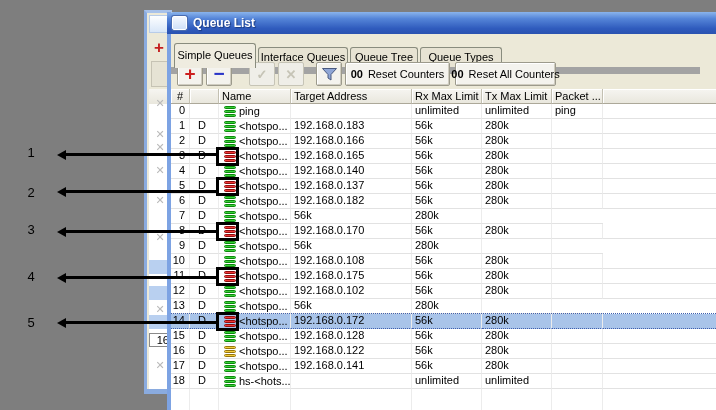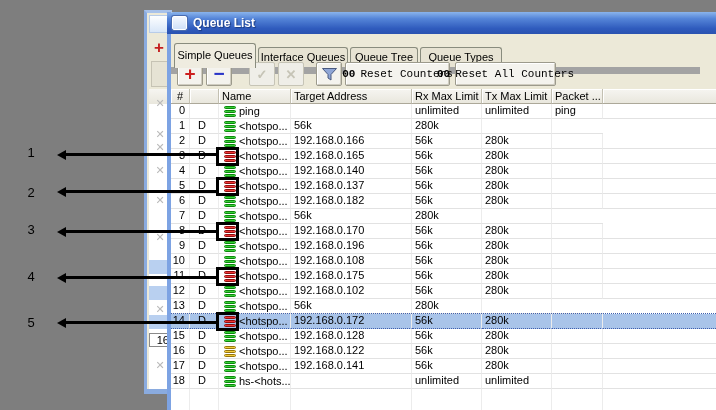--- a/index.html
+++ b/index.html
@@ -40,21 +40,21 @@
 
   .toolbar{position:absolute;left:0;top:48px;right:0;height:29px;}
   .tbtn{position:absolute;top:2px;height:24px;box-sizing:border-box;background:#f4f3ee;
         border:1px solid #9c9a8c;border-radius:2px;
         box-shadow:inset 1px 1px 0 #fff, inset -1px -1px 0 #cfccc0;
         display:flex;align-items:center;justify-content:center;}
   .tbtn.disabled{border-color:#c6c4b6;box-shadow:none;background:#efeee8;}
   .glyph-plus{color:#cc1f1f;font-weight:bold;font-size:19px;line-height:18px;}
   .glyph-minus{color:#2a35c8;font-weight:bold;font-size:19px;line-height:16px;}
   .glyph-dim{color:#c6c4b6;font-weight:bold;font-size:13px;}
-  .resetbtn{font-size:11px;gap:5px;padding:0 2px;white-space:nowrap;font-family:Liberation Mono, monospace;}
+  .resetbtn{font-size:11px;gap:5px;padding:0 2px;white-space:nowrap;}
   .resetbtn b{font-size:11px;}
 
   .grid-header{position:absolute;left:0;top:77px;right:0;height:15px;display:grid;
                grid-template-columns:19px 29px 72px 121px 70px 70px 51px 1fr;}
   .hcell{background:linear-gradient(#f6f5f1,#e9e7dd);border-right:1px solid #c3c0b2;border-bottom:1px solid #aca899;
          box-shadow:inset 1px 1px 0 #fff;font-size:11px;line-height:14px;padding-left:3px;
          white-space:nowrap;overflow:hidden;box-sizing:border-box;}
   .hcell.c0{text-align:center;padding-left:0;}
   .hcell.c7{border-right:none;}
 
@@ -185,20 +185,21 @@
           <div class="tcell c0">1</div>
           <div class="tcell c1">D</div>
           <div class="tcell c2">
             <span class="qicon green">
               <i></i>
               <i></i>
               <i></i>
             </span>
             <span>&lt;hotspo...</span>
           </div>
+          <div class="tcell c3">192.168.0.183</div>
           <div class="tcell c4">56k</div>
           <div class="tcell c5">280k</div>
           <div class="tcell c6"></div>
           <div class="tcell c7"></div>
         </div>
         <div class="trow">
           <div class="tcell c0">2</div>
           <div class="tcell c1">D</div>
           <div class="tcell c2">
             <span class="qicon green">
@@ -319,21 +320,20 @@
           <div class="tcell c0">9</div>
           <div class="tcell c1">D</div>
           <div class="tcell c2">
             <span class="qicon green">
               <i></i>
               <i></i>
               <i></i>
             </span>
             <span>&lt;hotspo...</span>
           </div>
-          <div class="tcell c3">192.168.0.196</div>
           <div class="tcell c4">56k</div>
           <div class="tcell c5">280k</div>
           <div class="tcell c6"></div>
           <div class="tcell c7"></div>
         </div>
         <div class="trow">
           <div class="tcell c0">10</div>
           <div class="tcell c1">D</div>
           <div class="tcell c2">
             <span class="qicon green">

